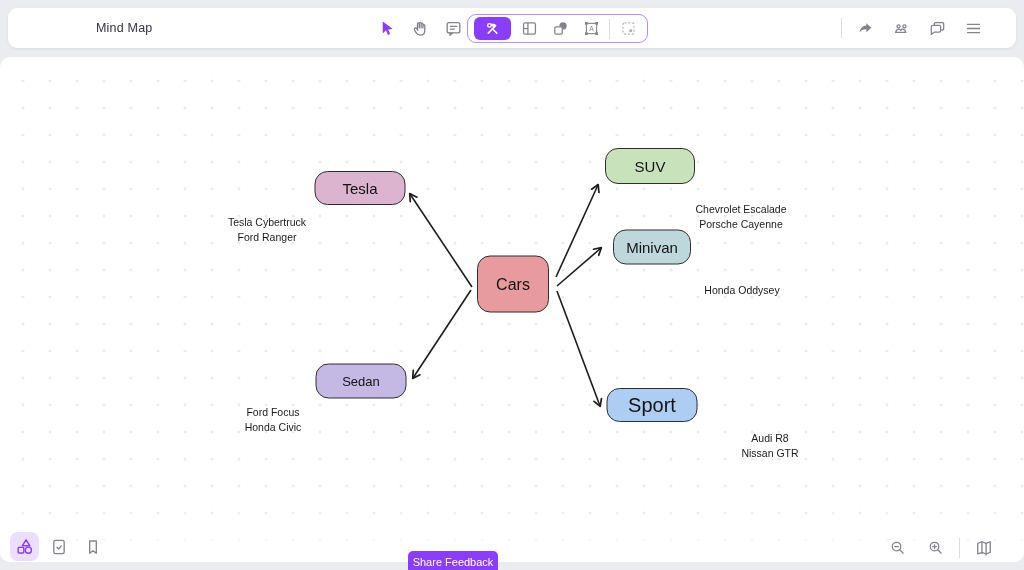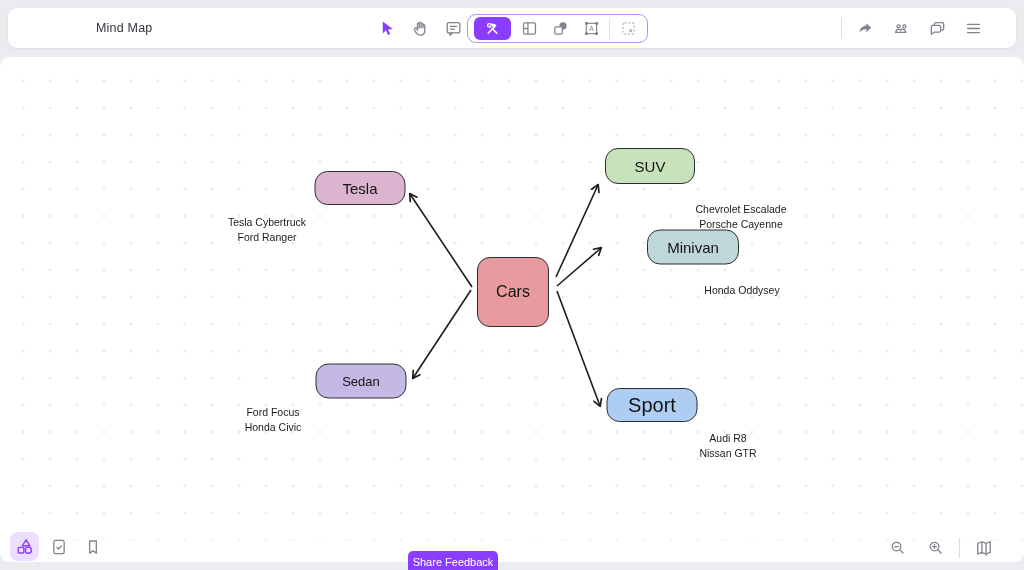--- a/index.html
+++ b/index.html
@@ -158,42 +158,42 @@
         <path d="M1 1 L8 5 L1 9" fill="none" stroke="var(--edge)" stroke-width="1.7" stroke-linecap="round" stroke-linejoin="round"></path>
       </marker>
     </defs>
   <line x1="472" y1="287" x2="410" y2="194" stroke="#1d1d1d" stroke-width="1.6" marker-end="url(#arrowhead)"></line>
       <line x1="471" y1="290" x2="413" y2="378" stroke="#1d1d1d" stroke-width="1.6" marker-end="url(#arrowhead)"></line>
       <line x1="556" y1="277" x2="598" y2="185" stroke="#1d1d1d" stroke-width="1.6" marker-end="url(#arrowhead)"></line>
       <line x1="557" y1="286" x2="601" y2="248" stroke="#1d1d1d" stroke-width="1.6" marker-end="url(#arrowhead)"></line>
       <line x1="557" y1="291" x2="600" y2="406" stroke="#1d1d1d" stroke-width="1.6" marker-end="url(#arrowhead)"></line>
     </svg>
   <div id="nodes">
-      <div class="node" style="left: 513px; top: 292px; width: 72px; height: 70px; background: rgb(232, 155, 158); font-size: 16px;">Cars</div>
+      <div class="node" style="left: 513px; top: 284px; width: 72px; height: 57px; background: rgb(232, 155, 158); font-size: 16px;">Cars</div>
       <div class="node" style="left: 360px; top: 188px; width: 91px; height: 34px; background: rgb(220, 180, 207); font-size: 15px;">Tesla</div>
       <div class="node" style="left: 650px; top: 166px; width: 90px; height: 36px; background: rgb(200, 227, 188); font-size: 15px;">SUV</div>
-      <div class="node" style="left: 652px; top: 247px; width: 92px; height: 35px; background: rgb(190, 215, 218); font-size: 15px; margin-left: 41px;">Minivan</div>
+      <div class="node" style="left: 652px; top: 247px; width: 78px; height: 35px; background: rgb(190, 215, 218); font-size: 15px;">Minivan</div>
       <div class="node" style="left: 361px; top: 381px; width: 91px; height: 35px; background: rgb(196, 184, 228); font-size: 13px;">Sedan</div>
       <div class="node" style="left: 652px; top: 405px; width: 91px; height: 34px; background: rgb(174, 205, 243); font-size: 20px;">Sport</div>
       <div class="note" style="left: 267px; top: 188px;">
         <div>Tesla Cybertruck</div>
         <div>Ford Ranger</div>
       </div>
       <div class="note" style="left: 741px; top: 175px;">
         <div>Chevrolet Escalade</div>
         <div>Porsche Cayenne</div>
       </div>
       <div class="note" style="left: 742px; top: 248px;">
         <div>Honda Oddysey</div>
       </div>
       <div class="note" style="left: 273px; top: 378px;">
         <div>Ford Focus</div>
         <div>Honda Civic</div>
       </div>
-      <div class="note" style="left: 728px; top: 404px;">
+      <div class="note" style="left: 770px; top: 404px;">
         <div>Audi R8</div>
         <div>Nissan GTR</div>
       </div>
     </div>
 </div>
 
 <div class="dock-left">
   <button class="dock-btn active">
     <svg class="icon" width="21" height="21" viewBox="0 0 24 24" fill="none" stroke="var(--accent)" stroke-width="1.6" stroke-linejoin="round">
       <path d="M13.8 4.3l4.4 6.9h-8.8z"></path>

